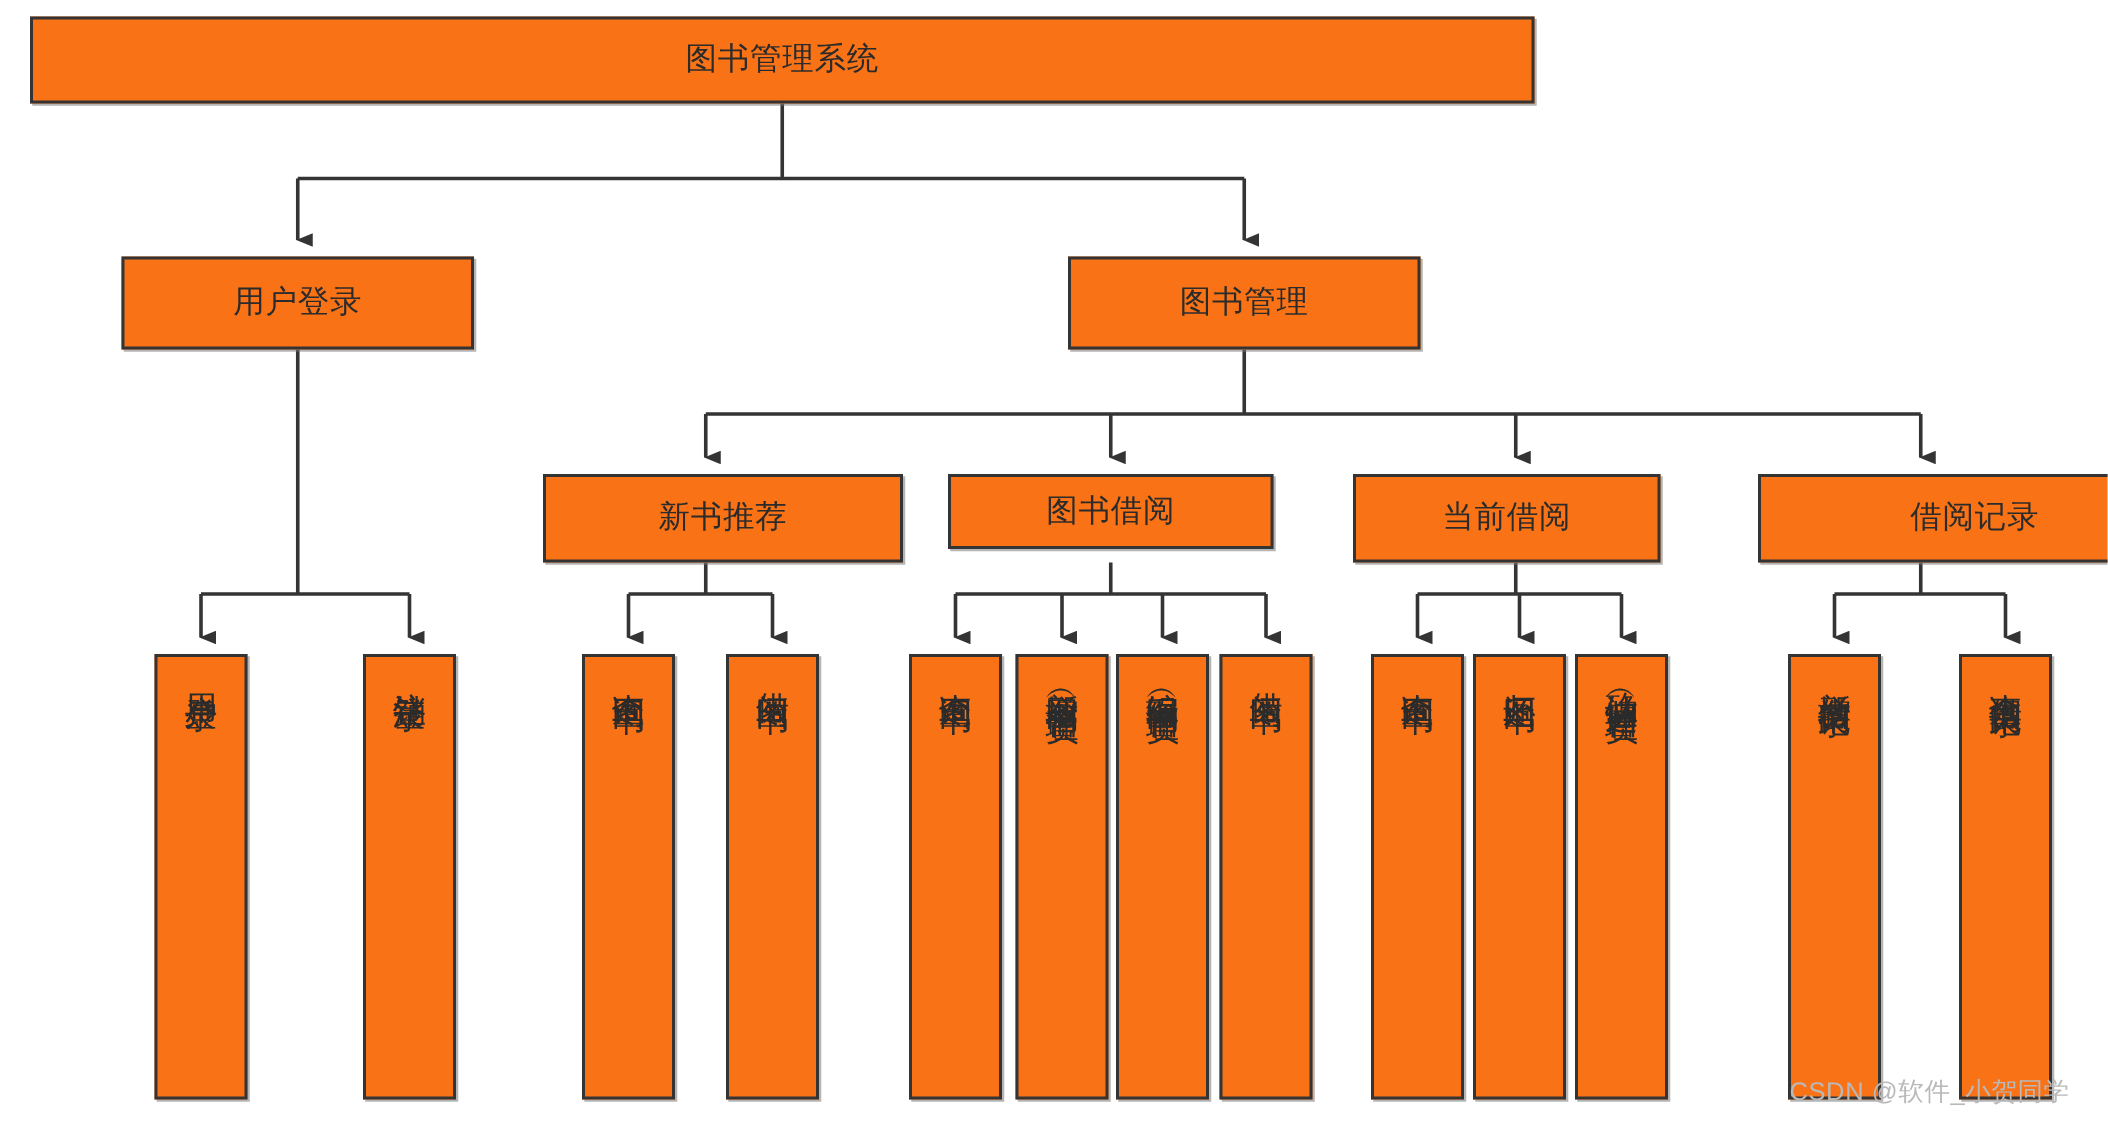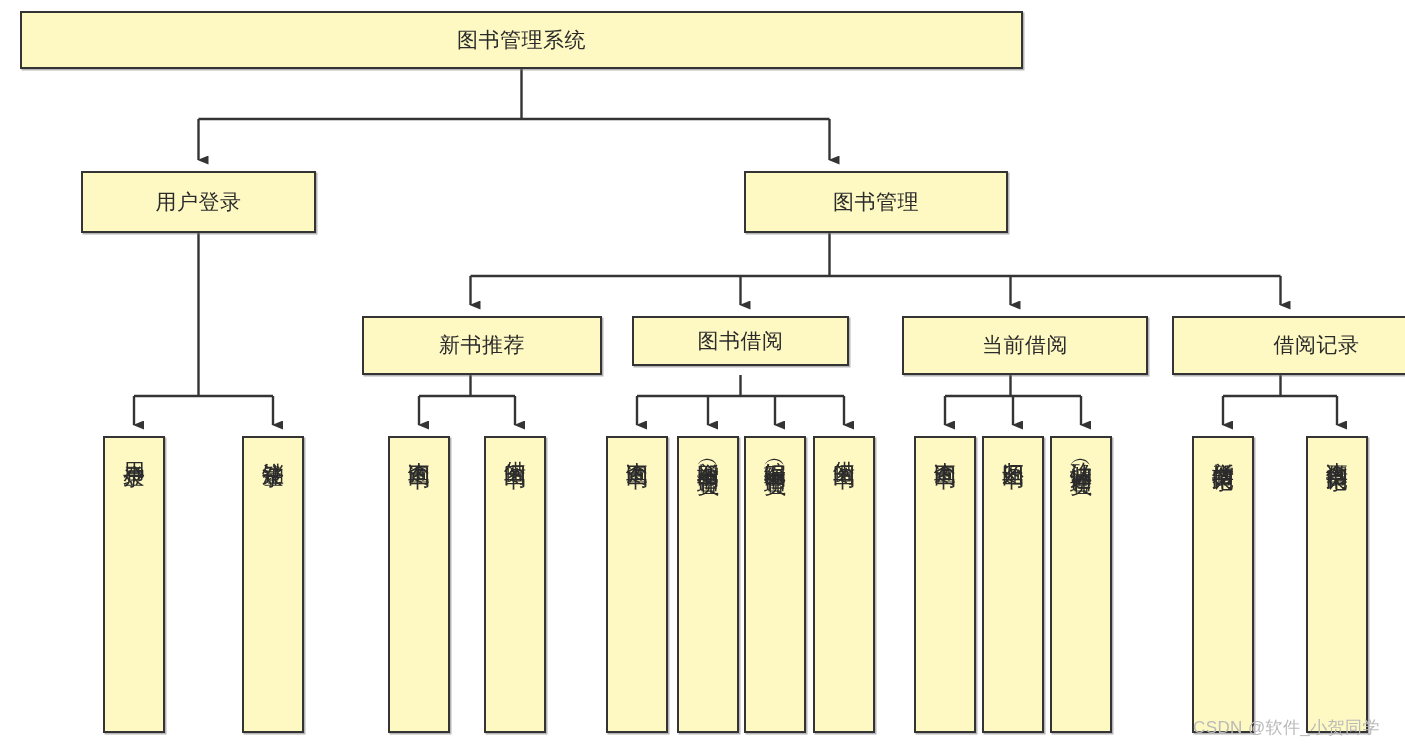--- a/index.html
+++ b/index.html
@@ -25,21 +25,21 @@
     position: absolute;
     left: 0;
     top: 0;
     width: 1405px;
     height: 747px;
     pointer-events: none;
   }
   .node {
     position: absolute;
     box-sizing: border-box;
-    background: #fef9c3;
+    background: #f97316;
     border: 2px solid #343434;
     display: flex;
     align-items: center;
     justify-content: center;
     box-shadow: 1.5px 1.5px 0 rgba(120,120,120,0.55);
   }
   .node-label {
     color: #2b2b2b;
     font-size: 21px;
     line-height: 1.15;
@@ -108,30 +108,30 @@
         <path d="M 1337 396 L 1337 425" stroke="#343434" stroke-width="2.4" fill="none" marker-end="url(#arrowhead)"></path>
       </g>
   </svg>
   <div id="node-layer">
       <div class="node" style="left: 20px; top: 11px; width: 1003px; height: 58px;">
         <span class="node-label">图书管理系统</span>
       </div>
       <div class="node" style="left: 81px; top: 171px; width: 235px; height: 62px;">
         <span class="node-label">用户登录</span>
       </div>
-      <div class="node" style="left: 712px; top: 171px; width: 264px; height: 62px; margin-left: 32px;">
+      <div class="node" style="left: 712px; top: 171px; width: 235px; height: 62px;">
         <span class="node-label">图书管理</span>
       </div>
       <div class="node" style="left: 362px; top: 316px; width: 240px; height: 59px;">
         <span class="node-label">新书推荐</span>
       </div>
       <div class="node" style="left: 632px; top: 316px; width: 217px; height: 50px;">
         <span class="node-label">图书借阅</span>
       </div>
-      <div class="node" style="left: 902px; top: 316px; width: 246px; height: 59px;">
+      <div class="node" style="left: 902px; top: 316px; width: 205px; height: 59px;">
         <span class="node-label">当前借阅</span>
       </div>
       <div class="node" style="left: 1172px; top: 316px; width: 261px; height: 59px; padding-left: 28px;">
         <span class="node-label">借阅记录</span>
       </div>
       <div class="node vertical" style="left: 103px; top: 436px; width: 62px; height: 297px;">
         <span class="node-label">用户登录</span>
       </div>
       <div class="node vertical" style="left: 242px; top: 436px; width: 62px; height: 297px;">
         <span class="node-label">注销登录</span>

